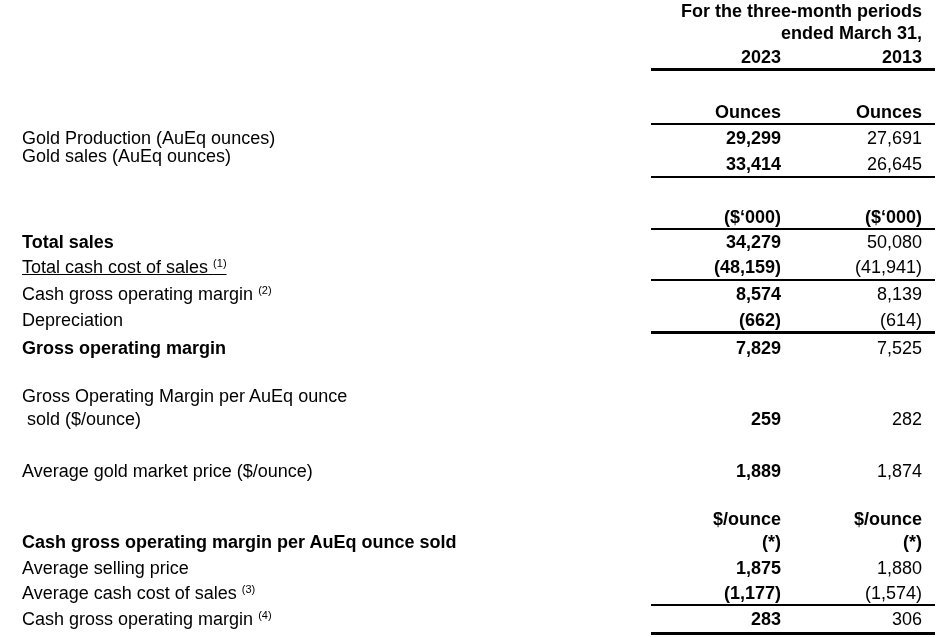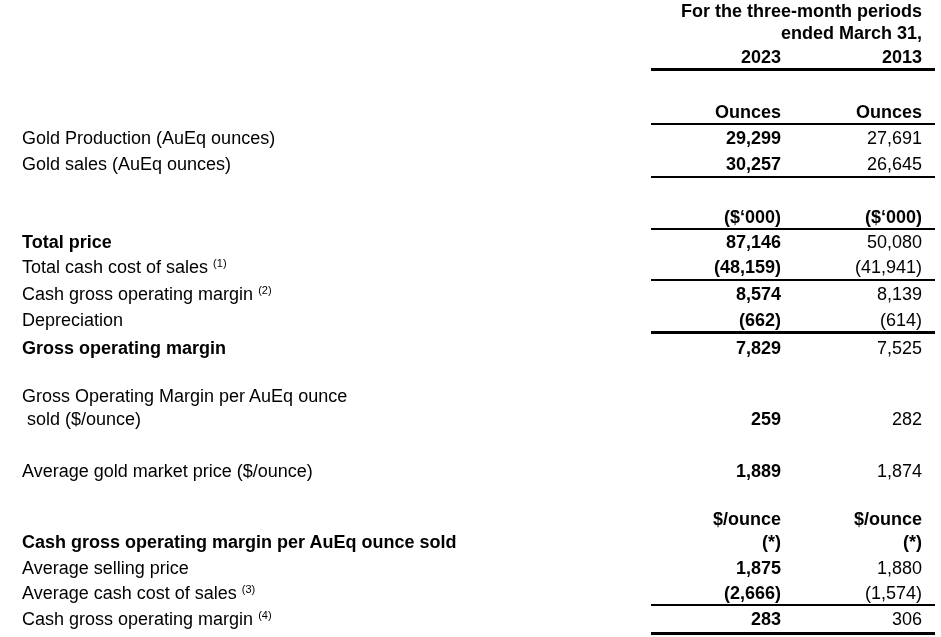--- a/index.html
+++ b/index.html
@@ -27,34 +27,34 @@
 <div class="rule thick" style="top:68px;"></div>
 
 <div class="txt b c23" style="top:101px;">Ounces</div>
 <div class="txt b c22" style="top:101px;">Ounces</div>
 <div class="rule thin" style="top:123px;"></div>
 
 <div class="txt lbl" style="top:127px;">Gold Production (AuEq ounces)</div>
 <div class="txt b c23" style="top:127px;">29,299</div>
 <div class="txt c22" style="top:127px;">27,691</div>
 
-<div class="txt lbl" style="top:153px;">Gold sales (AuEq ounces)</div>
-<div class="txt b c23" style="top:153px;">30,257</div>
+<div class="txt lbl" style="top:145px;">Gold sales (AuEq ounces)</div>
+<div class="txt b c23" style="top:153px;">33,414</div>
 <div class="txt c22" style="top:153px;">26,645</div>
 <div class="rule thin" style="top:176px;"></div>
 
 <div class="txt b c23" style="top:206px;">($‘000)</div>
 <div class="txt b c22" style="top:206px;">($‘000)</div>
 <div class="rule thin" style="top:228px;"></div>
 
-<div class="txt lbl b" style="top:231px;">Total price</div>
-<div class="txt b c23" style="top:231px;">87,146</div>
+<div class="txt lbl b" style="top:231px;">Total sales</div>
+<div class="txt b c23" style="top:231px;">34,279</div>
 <div class="txt c22" style="top:231px;">50,080</div>
 
-<div class="txt lbl" style="top:256px;"><span>Total cash cost of sales</span> <sup>(1)</sup></div>
+<div class="txt lbl" style="top:256px;text-decoration:underline;"><span>Total cash cost of sales</span> <sup>(1)</sup></div>
 <div class="txt b c23" style="top:256px;">(48,159)</div>
 <div class="txt c22" style="top:256px;text-align:center;">(41,941)</div>
 <div class="rule thin" style="top:279px;"></div>
 
 <div class="txt lbl" style="top:283px;"><span>Cash gross operating margin</span> <sup>(2)</sup></div>
 <div class="txt b c23" style="top:283px;">8,574</div>
 <div class="txt c22" style="top:283px;">8,139</div>
 
 <div class="txt lbl" style="top:309px;">Depreciation</div>
 <div class="txt b c23" style="top:309px;">(662)</div>
@@ -78,20 +78,20 @@
 <div class="txt b c22" style="top:508px;">$/ounce</div>
 <div class="txt b c23" style="top:531px;">(*)</div>
 <div class="txt b c22" style="top:531px;">(*)</div>
 <div class="txt lbl b" style="top:531px;">Cash gross operating margin per AuEq ounce sold</div>
 
 <div class="txt lbl" style="top:557px;">Average selling price</div>
 <div class="txt b c23" style="top:557px;">1,875</div>
 <div class="txt c22" style="top:557px;">1,880</div>
 
 <div class="txt lbl" style="top:582px;"><span>Average cash cost of sales</span> <sup>(3)</sup></div>
-<div class="txt b c23" style="top:582px;">(2,666)</div>
+<div class="txt b c23" style="top:582px;">(1,177)</div>
 <div class="txt c22" style="top:582px;">(1,574)</div>
 <div class="rule thin" style="top:604px;"></div>
 
 <div class="txt lbl" style="top:608px;"><span>Cash gross operating margin</span> <sup>(4)</sup></div>
 <div class="txt b c23" style="top:608px;">283</div>
 <div class="txt c22" style="top:608px;">306</div>
 <div class="rule thick" style="top:632px;"></div>
 
 </body></html>

